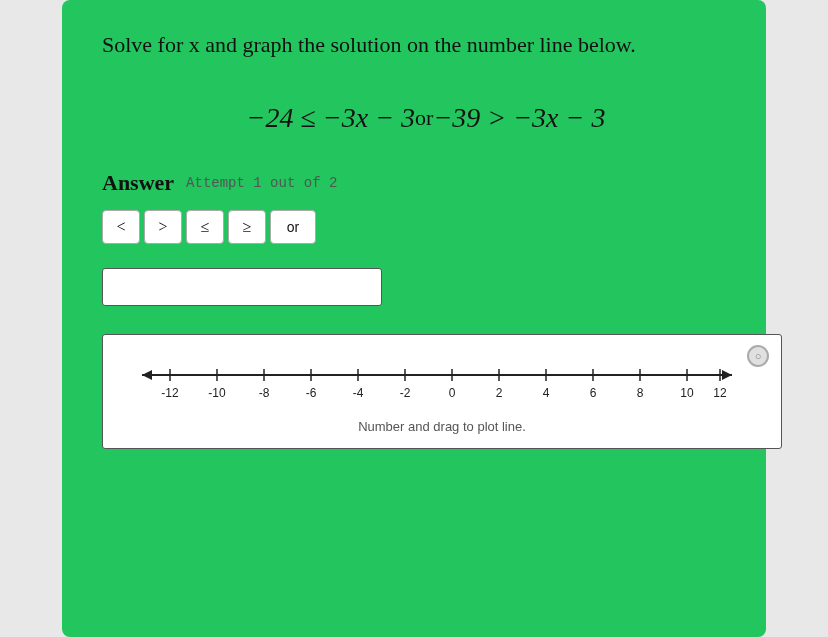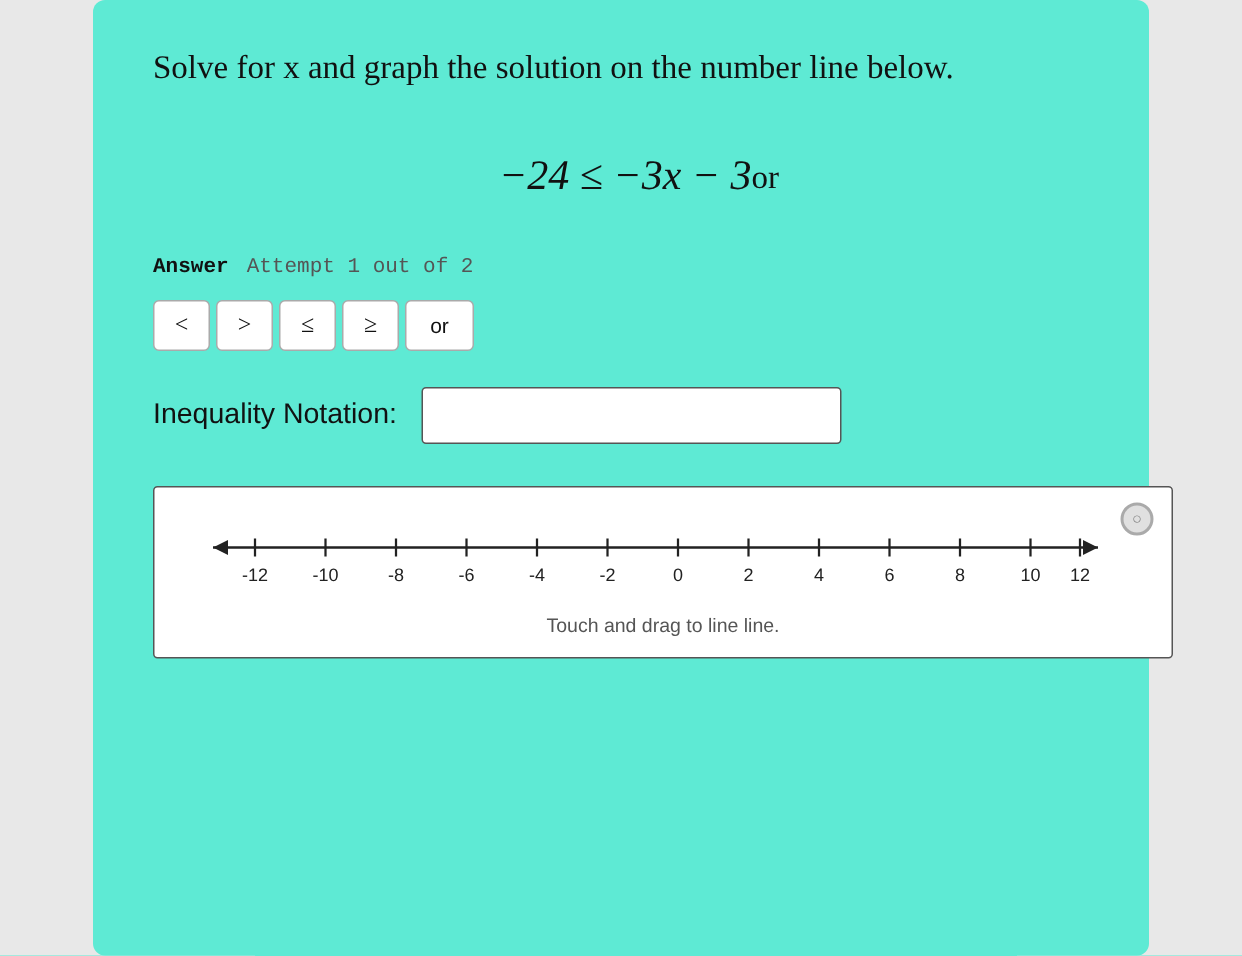--- a/index.html
+++ b/index.html
@@ -7,21 +7,21 @@
     body {
       background: #e8e8e8;
       display: flex;
       justify-content: center;
       align-items: center;
       min-height: 637px;
       font-family: Georgia, 'Times New Roman', serif;
     }
 
     .card {
-      background: #5eead4;
+      background: #22c55e;
       border-radius: 8px;
       width: 704px;
       min-height: 637px;
       padding: 32px 16px 40px 40px;
       position: relative;
     }
 
     .problem-title {
       font-size: 22px;
       font-family: Georgia, serif;
@@ -54,22 +54,22 @@
 
     .answer-label-row {
       display: flex;
       align-items: center;
       gap: 12px;
       margin-bottom: 14px;
     }
 
     .answer-label {
       font-weight: bold;
-      font-size: 14px;
-      font-family: Liberation Mono, monospace;
+      font-size: 22px;
+      font-family: Liberation Serif, serif;
       color: #111;
     }
 
     .attempt-text {
       font-size: 14px;
       color: #555;
       font-family: Liberation Mono, monospace;
       font-weight: normal;
     }
 
@@ -177,38 +177,38 @@
 </head>
 <body>
 
 <div class="card">
 
   <div class="problem-title">Solve for x and graph the solution on the number line below.</div>
 
   <div class="equation-row">
     <span>−24 ≤ −3x − 3</span>
     <span class="eq-text">or</span>
+    <span>−39 &gt; −3x − 3</span>
   </div>
 
   <div class="answer-section">
     <div class="answer-label-row">
       <span class="answer-label">Answer</span>
       <span class="attempt-text">Attempt 1 out of 2</span>
     </div>
 
     <div class="button-row">
       <button class="sym-btn">&lt;</button>
       <button class="sym-btn">&gt;</button>
       <button class="sym-btn">≤</button>
       <button class="sym-btn">≥</button>
       <button class="sym-btn or-btn">or</button>
     </div>
 
     <div class="notation-row">
-      <span class="notation-label">Inequality Notation:</span>
       <input class="notation-input" type="text" style="">
     </div>
   </div>
 
   <div class="number-line-section">
 
     <div class="number-line-box">
       <div class="check-icon">○</div>
 
       <svg class="number-line-svg" viewBox="0 0 620 60" height="60">
@@ -252,17 +252,17 @@
         <line x1="508" y1="16" x2="508" y2="28" stroke="#222" stroke-width="1.5"></line>
         <text x="508" y="44" text-anchor="middle" font-size="12" font-family="Arial,sans-serif" fill="#222">8</text>
 
         <line x1="555" y1="16" x2="555" y2="28" stroke="#222" stroke-width="1.5"></line>
         <text x="555" y="44" text-anchor="middle" font-size="12" font-family="Arial,sans-serif" fill="#222">10</text>
 
         <line x1="588" y1="16" x2="588" y2="28" stroke="#222" stroke-width="1.5"></line>
         <text x="588" y="44" text-anchor="middle" font-size="12" font-family="Arial,sans-serif" fill="#222">12</text>
       </svg>
 
-      <div class="drag-instruction">Touch and drag to line line.</div>
+      <div class="drag-instruction">Number and drag to plot line.</div>
     </div>
   </div>
 
 </div>
 
 </body></html>

